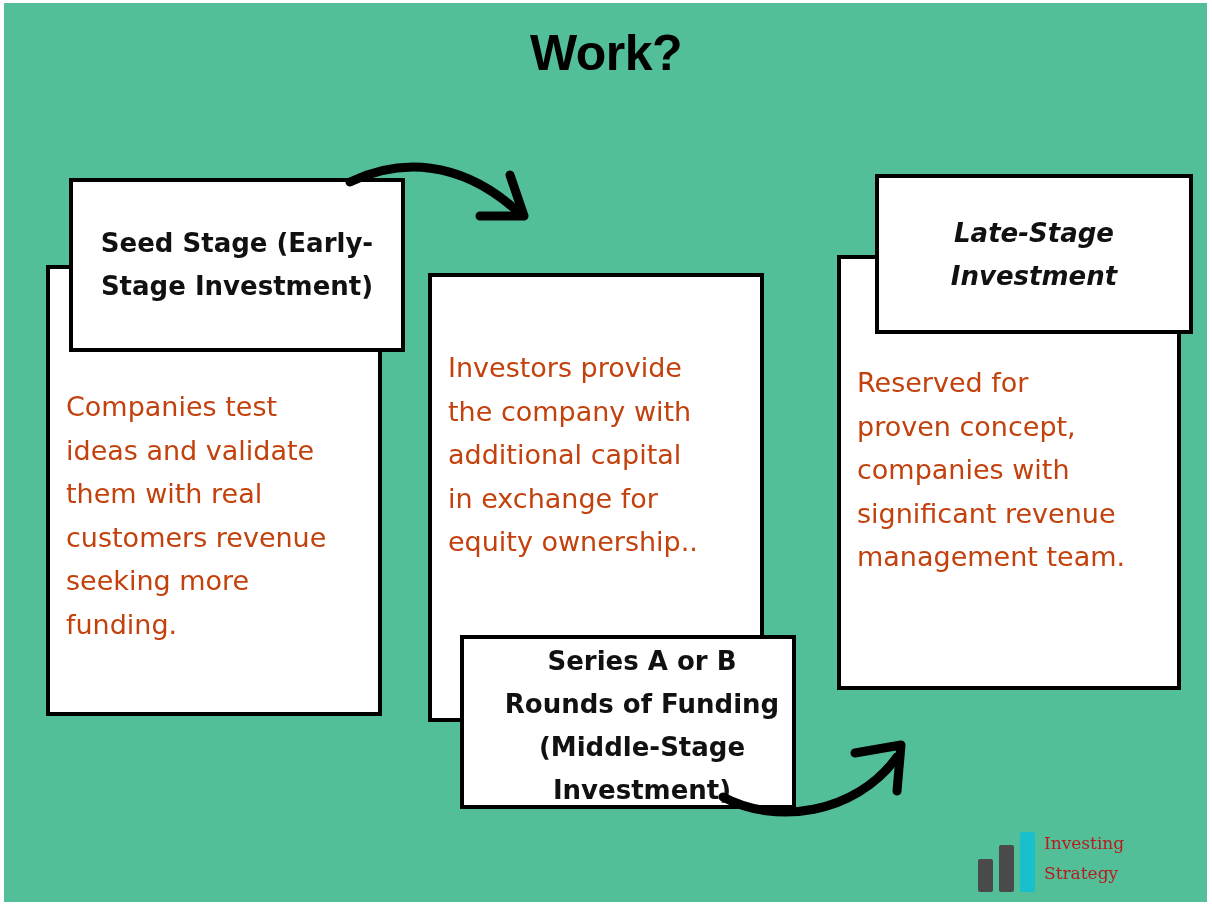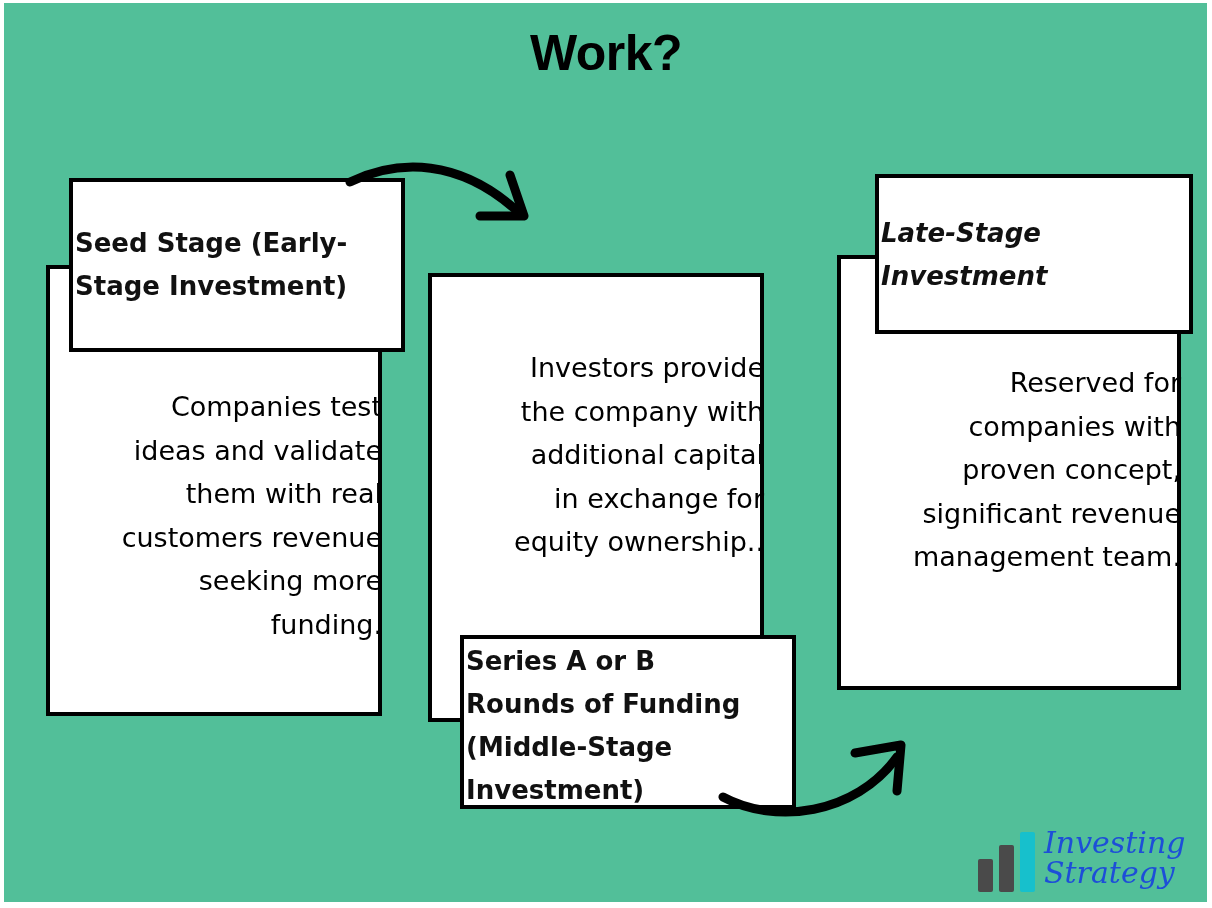--- a/index.html
+++ b/index.html
@@ -17,34 +17,34 @@
     text-align: center; color: #000; font-weight: bold;
     font-family: "Liberation Sans", sans-serif;
     font-size: 50px; line-height: 63px; letter-spacing: -0.5px;
   }
   .title span { display: block; }
   .box {
     position: absolute; background: #fff; border: 4px solid #000;
     box-sizing: border-box;
   }
   .body-text {
-    position: absolute; text-align: right; color: #000000;
-    font-family: "DejaVu Sans", sans-serif; font-size: 27px; line-height: 43.5px;
+    position: absolute; text-align: left; color: #c2410c;
+    font-family: "DejaVu Sans", sans-serif; font-size: 27px; line-height: 43.5px; padding-left: 20px;
   }
   .head-text {
-    position: absolute; color: #111; font-weight: bold;
-    font-family: "DejaVu Sans", sans-serif; font-size: 26px; line-height: 43px; padding-left: 6px;
+    position: absolute; text-align: center; color: #111; font-weight: bold;
+    font-family: "DejaVu Sans", sans-serif; font-size: 26px; line-height: 43px;
   }
   .head-text span, .body-text span { display: block; white-space: nowrap; }
   svg.arrow { position: absolute; overflow: visible; }
   .logo { position: absolute; left: 976px; top: 828px; width: 210px; height: 64px; }
   .bar { position: absolute; bottom: 0; width: 15px; border-radius: 2px; }
   .logo-text {
-    position: absolute; left: 68px; top: 0; color: #1d4ed8;
-    font-family: "DejaVu Serif", serif; font-size: 30px; line-height: 30px; font-style: italic;
+    position: absolute; left: 68px; top: 0; color: #b91c1c;
+    font-family: "DejaVu Serif", serif; font-size: 17px; line-height: 30px;
   }
   .logo-text span { display: block; }
 </style>
 </head>
 <body>
 
 <div class="canvas"></div>
 
 <div class="title">
   <span>Work?</span>
@@ -87,22 +87,22 @@
 </div>
 
 <svg class="arrow" style="left:715px; top:735px;" width="200" height="95" viewBox="0 0 200 95">
   <path d="M8 62 C 60 90, 140 80, 182 22" fill="none" stroke="#000" stroke-width="9" stroke-linecap="round"></path>
   <path d="M140 18 L 186 10 L 182 56" fill="none" stroke="#000" stroke-width="9" stroke-linecap="round" stroke-linejoin="round"></path>
 </svg>
 
 <div class="box" style="left:837px; top:255px; width:344px; height:435px;"></div>
 <div class="body-text" style="left:837px; top:361px; width:344px;">
   <span>Reserved for</span>
+  <span>proven concept,</span>
   <span>companies with</span>
-  <span>proven concept,</span>
   <span>significant revenue</span>
   <span>management team.</span>
 </div>
 <div class="box" style="left:875px; top:174px; width:318px; height:160px;"></div>
 <div class="head-text" style="left:875px; top:212px; width:318px;font-style:italic;">
   <span>Late-Stage</span>
   <span>Investment</span>
 </div>
 
 <div class="logo">

